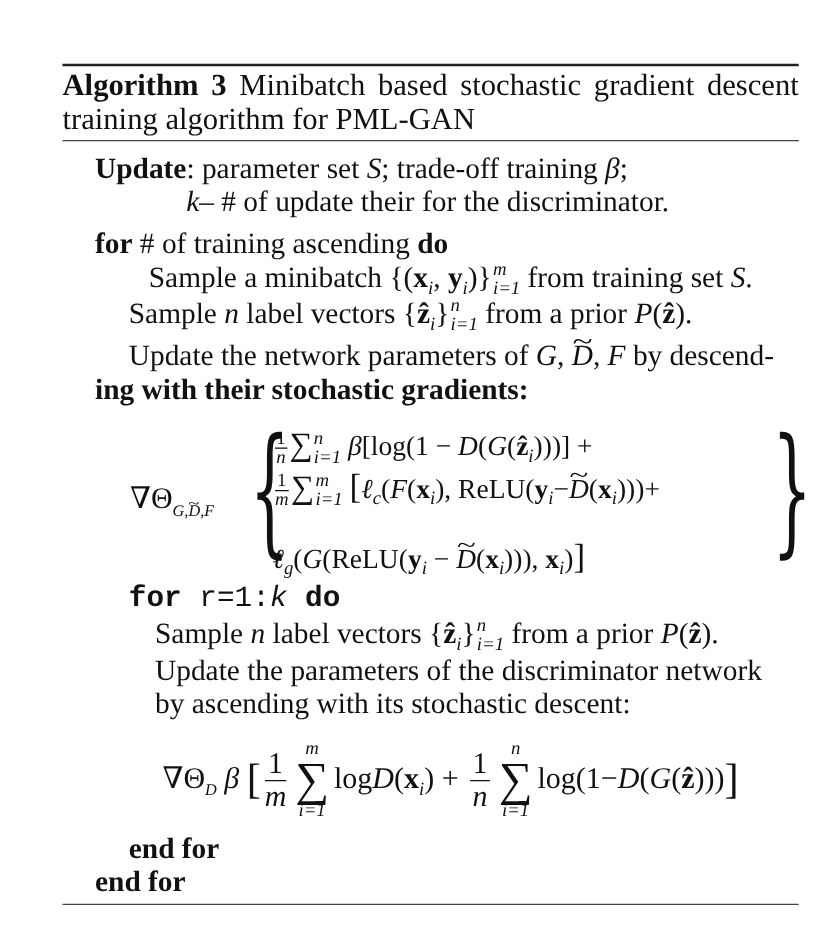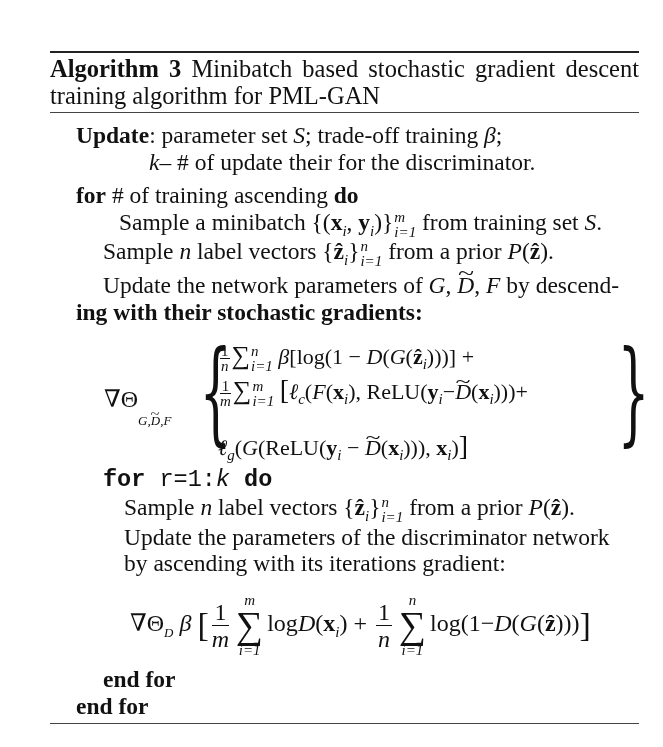--- a/index.html
+++ b/index.html
@@ -34,21 +34,21 @@
   .bigfrac { display: inline-block; vertical-align: middle; text-align: center; font-size: 24px; line-height: 26px; margin: 0 3px; }
   .bigfrac .num { display: block; border-bottom: 1.5px solid #111; padding: 0 2px; }
   .bigfrac .den { display: block; font-style: italic; }
 
   .bigsum { display: inline-block; vertical-align: middle; text-align: center; margin: 0 4px; }
   .bigsum .lim { display: block; font-size: 15px; line-height: 16px; font-style: italic; }
   .bigsum .sig { display: block; font-size: 38px; line-height: 34px; }
 
   .brace-l, .brace-r { position: absolute; font-size: 112px; line-height: 100px; transform: scaleX(0.45); transform-origin: center; font-family: "DejaVu Serif", serif; font-weight: lighter; }
   .nabla-block { position: absolute; left: 104px; top: 386px; font-size: 24px; line-height: 26px; white-space: nowrap; }
-  .nabla-sub { font-size: 13px; font-style: italic; position: relative; top: 18px; }
+  .nabla-sub { font-size: 13px; font-style: italic; position: relative; top: 7px; }
   .tilde { position: relative; display: inline-block; }
   .tilde::before { content: "~"; position: absolute; left: 50%; top: -0.55em; transform: translateX(-50%) scaleX(1.4); font-style: normal; font-size: 0.9em; }
 </style>
 </head>
 <body>
 
 <div class="rule top"></div>
 
 <div class="caption">
   <b>Algorithm 3</b>
@@ -104,21 +104,21 @@
 </div>
 
 <div class="line" style="left:124px; top:494px;">
   <span>Sample </span><i>n</i><span> label vectors {</span><span class="bf">ẑ</span><sub><i>i</i></sub><span>}</span><span class="sub-sup"><span>n</span><span>i=1</span></span><span> from a prior </span><i>P</i>(<span class="bf">ẑ</span>).
 </div>
 
 <div class="line" style="left:124px; top:524px;">
   <span>Update the parameters of the discriminator network</span>
 </div>
 <div class="line" style="left:124px; top:550px;">
-  <span>by ascending with its iterations gradient:</span>
+  <span>by ascending with its stochastic descent:</span>
 </div>
 
 <div class="line" style="left:130px; top:588px; font-size:24px; line-height:70px;">
   ∇Θ<span class="nabla-sub" style="top:6px;">D</span> <i>β</i> <span style="font-size:34px; vertical-align:middle;">[</span><span class="bigfrac"><span class="num">1</span><span class="den">m</span></span><span class="bigsum"><span class="lim">m</span><span class="sig">∑</span><span class="lim">i=1</span></span>log<i>D</i>(<span class="bf">x</span><sub><i>i</i></sub>) + <span class="bigfrac"><span class="num">1</span><span class="den">n</span></span><span class="bigsum"><span class="lim">n</span><span class="sig">∑</span><span class="lim">i=1</span></span>log(1−<i>D</i>(<i>G</i>(<span class="bf">ẑ</span>)))<span style="font-size:34px; vertical-align:middle;">]</span>
 </div>
 
 <div class="line" style="left:103px; top:666px;">
   <b>end for</b>
 </div>
 <div class="line" style="left:76px; top:693px;">

